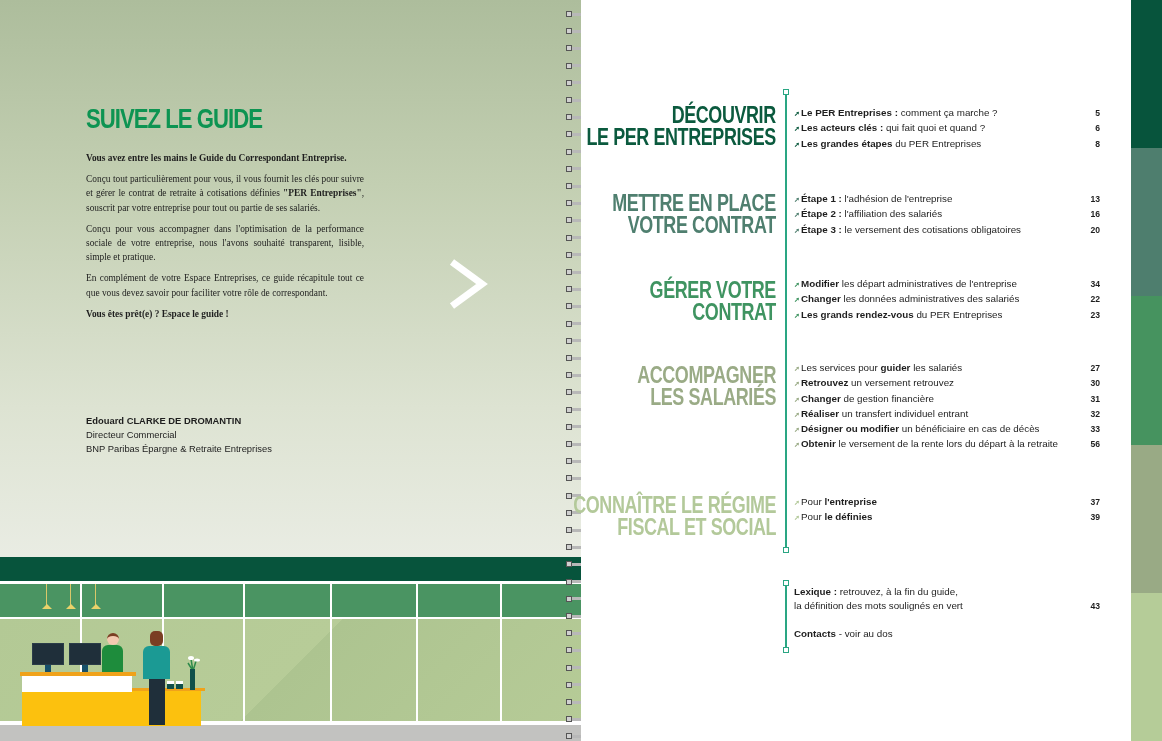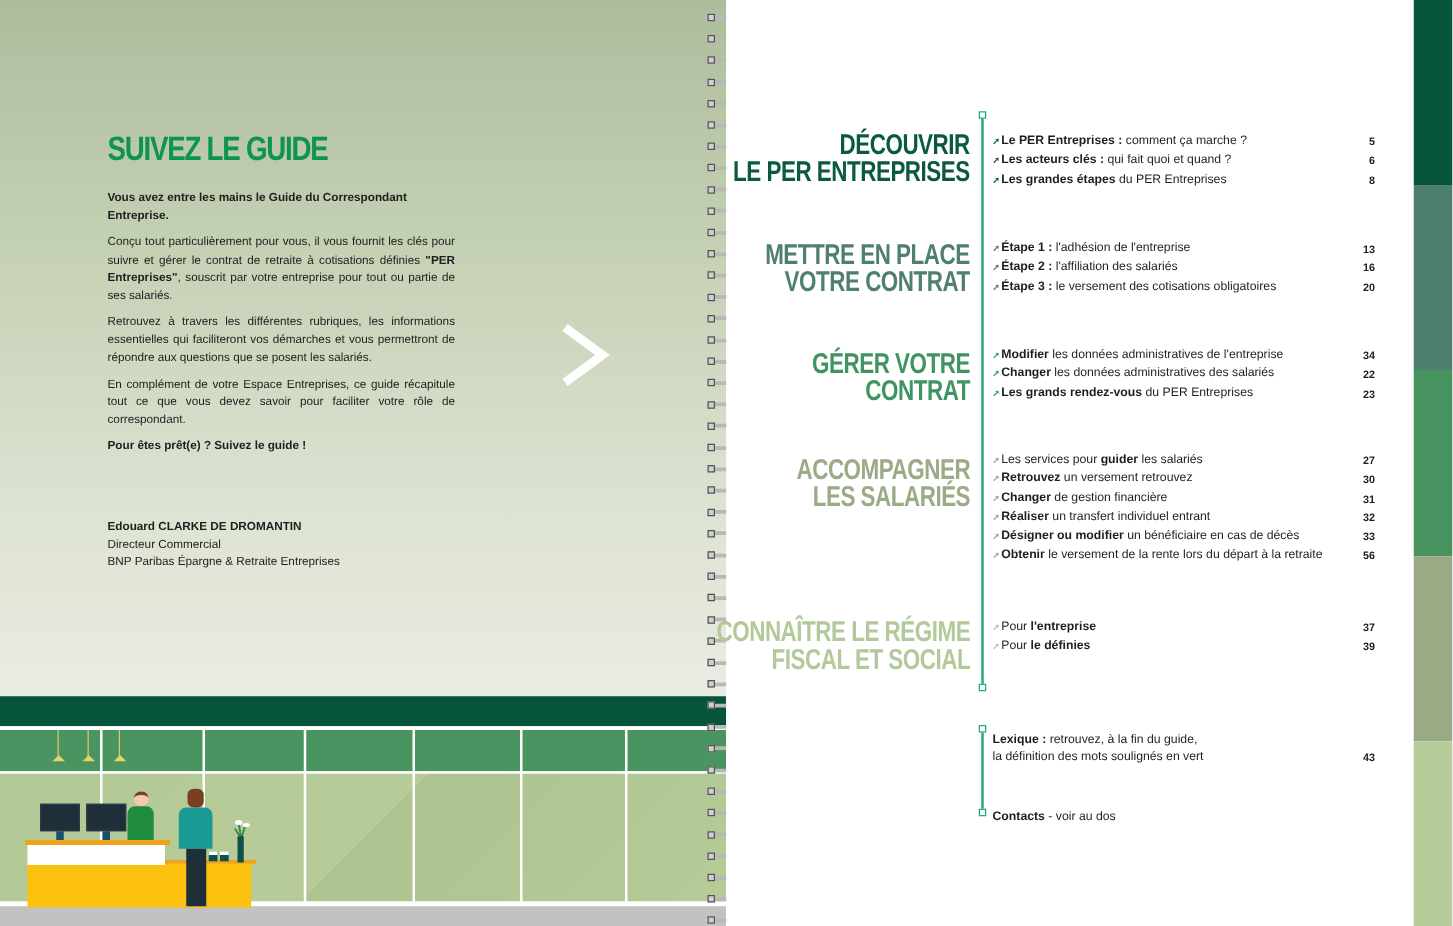--- a/index.html
+++ b/index.html
@@ -14,21 +14,21 @@
   }
   .guide-title {
     position: absolute; left: 86px; top: 104px;
     font-family: "Liberation Sans", sans-serif; font-weight: bold;
     font-size: 27px; color: #0d9452; letter-spacing: -1.2px;
     transform: scaleX(0.82); transform-origin: left top;
     white-space: nowrap;
   }
   .intro {
     position: absolute; left: 86px; top: 151px; width: 278px;
-    font-size: 9.4px; line-height: 14.2px; color: #1e1e1e;
+    font-size: 9.4px; line-height: 14.2px; color: #1e1e1e; font-family: Liberation Serif, serif;
   }
   .intro p { margin-bottom: 7px; text-align: justify; }
   .intro p.bold { font-weight: bold; text-align: left; }
   .intro strong { font-weight: bold; }
   .signature { position: absolute; left: 86px; top: 414px; font-size: 9.4px; line-height: 14.2px; color: #1e1e1e; }
   .signature .name { font-weight: bold; }
 
   .next-arrow {
     position: absolute; left: 448px; top: 258px; width: 40px; height: 52px;
   }
@@ -86,35 +86,35 @@
   }
   .toc-list { position: absolute; left: 794px; width: 306px; font-size: 9.8px; line-height: 14.3px; color: #1e1e1e; }
   .toc-item { display: flex; justify-content: space-between; white-space: nowrap; }
   .toc-item .arr { display: inline-block; width: 7px; font-size: 7px; font-weight: bold; margin-right: 0px; }
   .toc-item .pg { font-weight: bold; font-size: 8.6px; }
   .toc-item b { font-weight: bold; }
 
   .lexique { position: absolute; left: 794px; top: 585px; width: 306px; font-size: 9.8px; line-height: 14.3px; color: #1e1e1e; }
   .lexique .row { display: flex; justify-content: space-between; }
   .lexique b { font-weight: bold; }
-  .contacts { position: absolute; left: 794px; top: 628px; font-size: 9.8px; color: #1e1e1e; margin-top: 20px; }
+  .contacts { position: absolute; left: 794px; top: 628px; font-size: 9.8px; color: #1e1e1e; }
   .contacts b { font-weight: bold; }
 </style>
 </head>
 <body>
 
 <div class="left-page">
   <div class="guide-title">SUIVEZ LE GUIDE</div>
 
   <div class="intro">
     <p class="bold">Vous avez entre les mains le Guide du Correspondant Entreprise.</p>
     <p><span>Conçu tout particulièrement pour vous, il vous fournit les clés pour suivre et gérer le contrat de retraite à cotisations définies </span><strong>"PER Entreprises"</strong><span>, souscrit par votre entreprise pour tout ou partie de ses salariés.</span></p>
-    <p>Retrouvez à travers les différentes rubriques, les informations essentielles qui faciliteront vos démarches et vous permettront de répondre aux questions que se posent les salariés.</p>
+    <p>Conçu pour vous accompagner dans l'optimisation de la performance sociale de votre entreprise, nous l'avons souhaité transparent, lisible, simple et pratique.</p>
     <p>En complément de votre Espace Entreprises, ce guide récapitule tout ce que vous devez savoir pour faciliter votre rôle de correspondant.</p>
-    <p class="bold">Pour êtes prêt(e) ? Suivez le guide !</p>
+    <p class="bold">Vous êtes prêt(e) ? Espace le guide !</p>
   </div>
 
   <div class="signature">
     <div class="name">Edouard CLARKE DE DROMANTIN</div>
     <div>Directeur Commercial</div>
     <div>BNP Paribas Épargne &amp; Retraite Entreprises</div>
   </div>
 
   <svg class="next-arrow" viewBox="0 0 40 52">
     <polyline points="4,4 34,26 4,48" fill="none" stroke="#ffffff" stroke-width="7" stroke-linejoin="miter"></polyline>
@@ -449,21 +449,21 @@
       <span class="pg">20</span>
     </div>
 </div>
 
 <div class="section-title" style="top:279px;color:#3f9461">
   <div>GÉRER VOTRE</div>
   <div>CONTRAT</div>
 </div>
 <div class="toc-list" style="top:277px">
   <div class="toc-item">
-      <span><span class="arr" style="color:#3f9461">➚</span><b>Modifier</b><span> les données administratives de l'entreprise</span></span>
+      <span><span class="arr" style="color:#3f9461">➚</span><b>Modifier</b><span> les départ administratives de l'entreprise</span></span>
       <span class="pg">34</span>
     </div>
   <div class="toc-item">
       <span><span class="arr" style="color:#3f9461">➚</span><b>Changer</b><span> les données administratives des salariés</span></span>
       <span class="pg">22</span>
     </div>
   <div class="toc-item">
       <span><span class="arr" style="color:#3f9461">➚</span><b>Les grands rendez-vous</b><span> du PER Entreprises</span></span>
       <span class="pg">23</span>
     </div>

